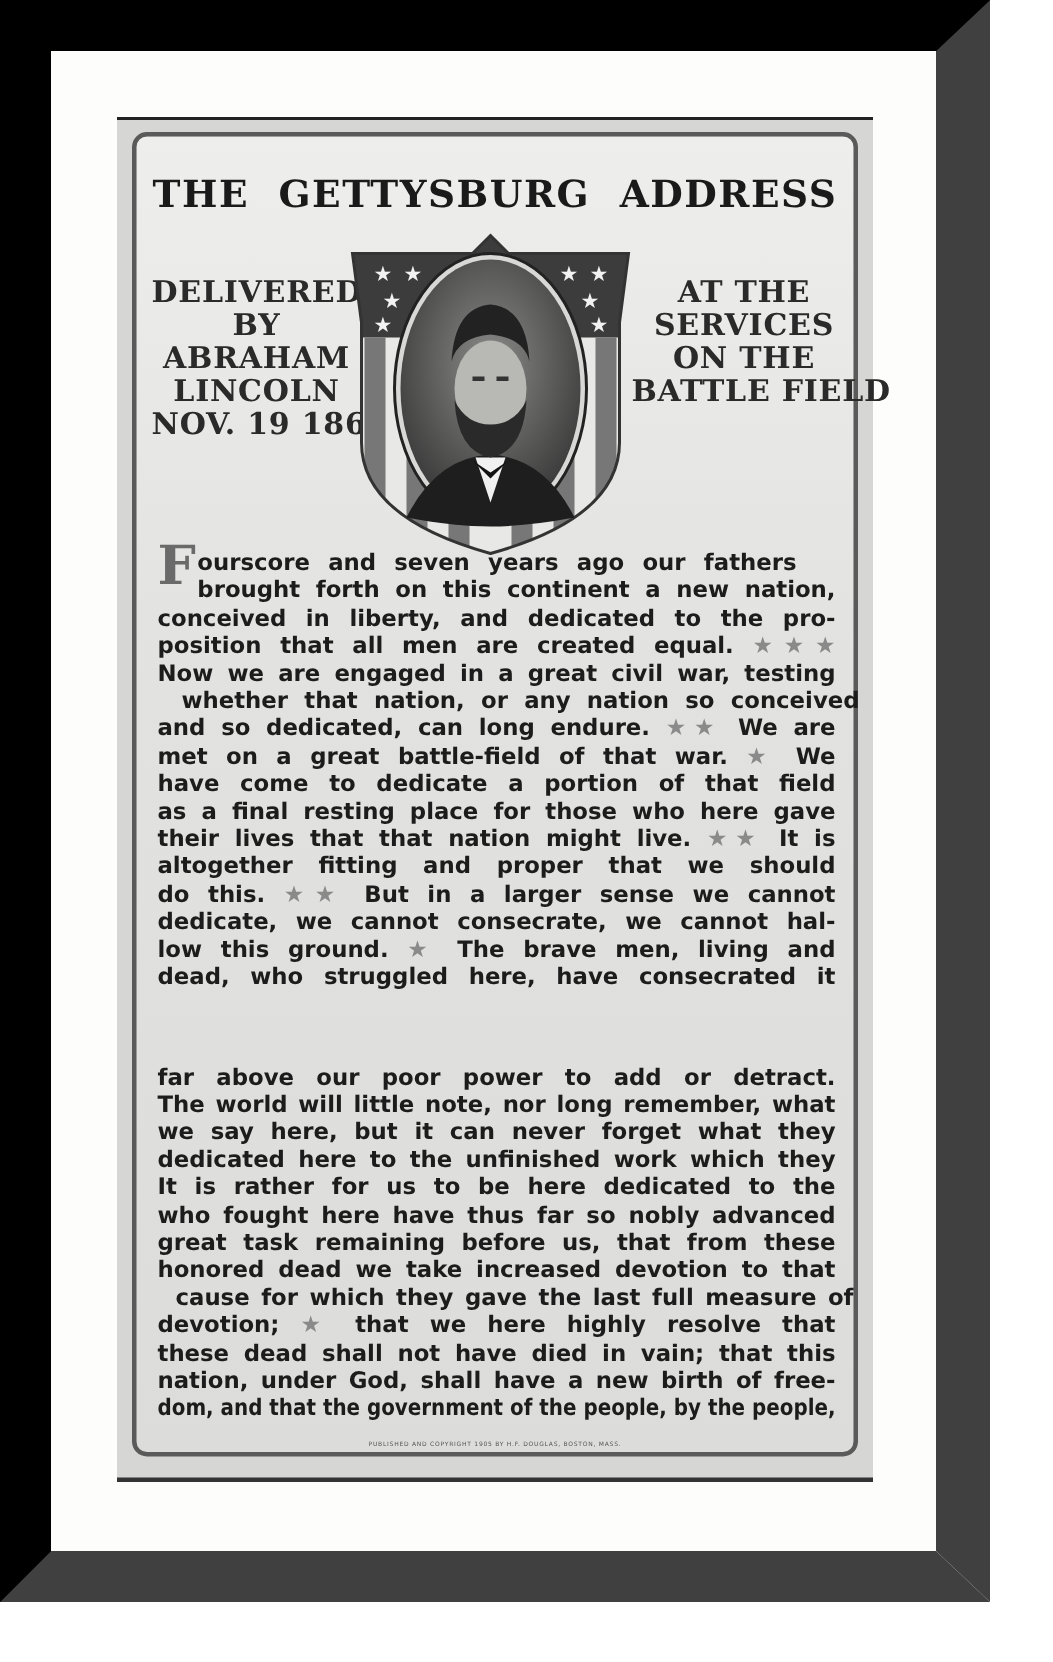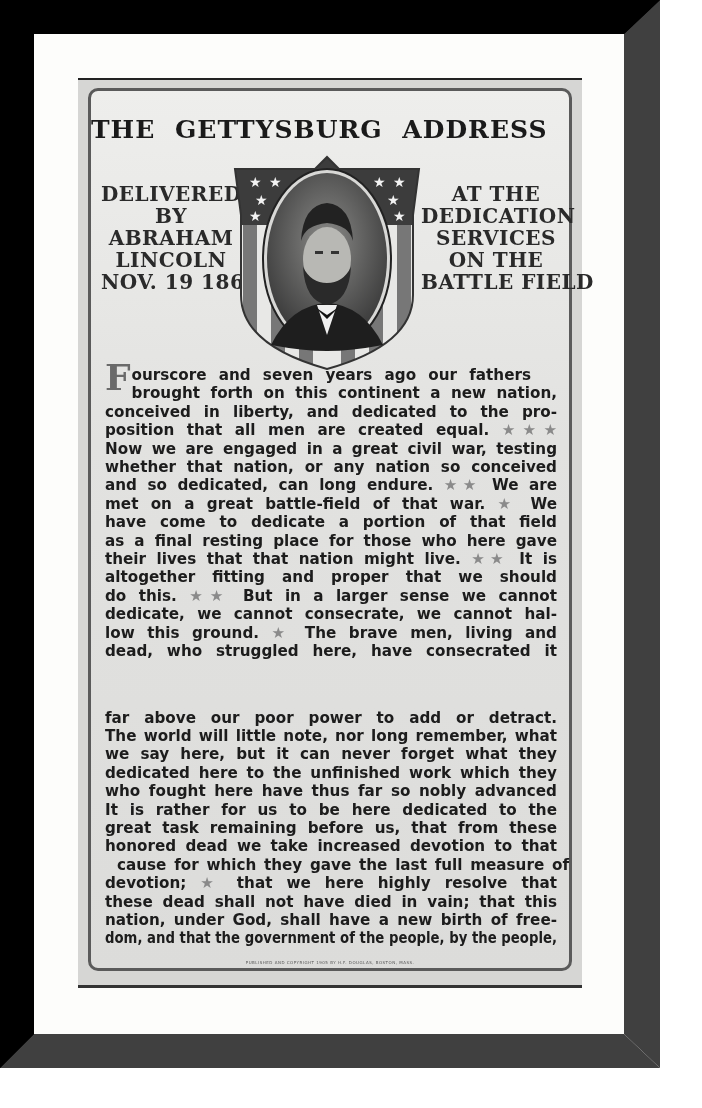--- a/index.html
+++ b/index.html
@@ -12,21 +12,21 @@
      clip-path: polygon(0 0, 36px 0, 0 34px); }
   .frame-bottom { position:absolute; left:0; top:1034px; width:660px; height:34px; background:#404040;
      clip-path: polygon(34px 0, 624px 0, 660px 34px, 0 34px); }
   .frame-bottom-left { position:absolute; left:0; top:1034px; width:34px; height:34px; background:#000;
      clip-path: polygon(0 0, 34px 0, 0 34px); }
   .mat { position:absolute; left:34px; top:34px; width:590px; height:1000px; background:#fdfdfb; }
   .print { position:absolute; left:78px; top:78px; width:504px; height:910px; background:#d6d6d4;
      border-top:2px solid #222; border-bottom:3px solid #333; box-sizing:border-box; }
   .inner { position:absolute; left:10px; top:8px; right:10px; bottom:14px; border:3px solid #5a5a5a; border-radius:10px;
      background:linear-gradient(180deg,#eeeeec 0%,#e2e2e0 40%,#dcdcda 100%); }
-  .title { position:absolute; left:0; right:0; top:24px; font-family:"DejaVu Serif", serif; font-weight:bold;
+  .title { position:absolute; left:0; right:0; top:24px; text-align:center; font-family:"DejaVu Serif", serif; font-weight:bold;
      font-size:25px; letter-spacing:1px; color:#1a1a1a; word-spacing:10px; }
   .left-caption, .right-caption { position:absolute; top:92px; text-align:center; font-family:"DejaVu Serif", serif; font-weight:bold;
      font-size:20px; line-height:22px; color:#2a2a2a; letter-spacing:0.5px; }
   .left-caption { left:10px; width:140px; }
   .right-caption { left:330px; width:150px; }
   .left-caption div, .right-caption div { white-space:nowrap; }
   .shield { position:absolute; left:140px; top:64px; width:192px; height:216px; }
   .body-text { position:absolute; left:14px; right:12px; top:275px; font-family:"DejaVu Sans", sans-serif; font-weight:bold;
      font-size:15.2px; line-height:18.4px; color:#1c1c1c; text-align:justify; }
   .body-text .line { display:block; white-space:nowrap; text-align:justify; text-align-last:justify; }
@@ -98,50 +98,49 @@
       <path d="M84 152 L96 160 L108 152 L96 164 Z" fill="#111"></path>
       <ellipse cx="96" cy="104" rx="24" ry="32" fill="#b8b8b4"></ellipse>
       <path d="M70 86 Q72 50 96 48 Q120 50 122 86 Q118 70 96 68 Q74 70 70 86 Z" fill="#222"></path>
       <path d="M72 112 Q74 146 96 150 Q118 146 120 112 Q112 128 96 128 Q80 128 72 112 Z" fill="#2a2a2a"></path>
       <rect x="84" y="96" width="8" height="3" fill="#333"></rect>
       <rect x="100" y="96" width="8" height="3" fill="#333"></rect>
     </svg>
 
     <div class="right-caption">
       <div>AT THE</div>
-      <div>DEDICATION</div>
       <div>SERVICES</div>
       <div>ON THE</div>
       <div>BATTLE FIELD</div>
     </div>
 
     <div class="body-text">
       <span class="dropcap">F</span>
       <span class="line" style="display: block; width: 426px;">ourscore and seven years ago our fathers</span>
       <span class="line" style="display: block; width: 452px;">brought forth on this continent a new nation,</span>
       <span class="line" style="display: block; width: 452px;">conceived in liberty, and dedicated to the pro-</span>
       <span class="line" style="display: block; width: 452px;">position that all men are created equal. <span class="star">★</span><span class="star">★</span><span class="star">★</span></span>
       <span class="line" style="display: block; width: 452px;">Now we are engaged in a great civil war, testing</span>
-      <span class="line" style="display: block; width: 452px;">whether that nation, or any nation so conceived</span>
+      <span class="line" style="display: block; width: 452px; margin-left: 16px;">whether that nation, or any nation so conceived</span>
       <span class="line" style="display: block; width: 452px;">and so dedicated, can long endure. <span class="star">★</span><span class="star">★</span> We are</span>
       <span class="line" style="display: block; width: 452px;">met on a great battle-field of that war. <span class="star">★</span> We</span>
       <span class="line" style="display: block; width: 452px;">have come to dedicate a portion of that field</span>
       <span class="line" style="display: block; width: 452px;">as a final resting place for those who here gave</span>
       <span class="line" style="display: block; width: 452px;">their lives that that nation might live. <span class="star">★</span><span class="star">★</span> It is</span>
       <span class="line" style="display: block; width: 452px;">altogether fitting and proper that we should</span>
       <span class="line" style="display: block; width: 452px;">do this. <span class="star">★</span><span class="star">★</span> But in a larger sense we cannot</span>
       <span class="line" style="display: block; width: 452px;">dedicate, we cannot consecrate, we cannot hal-</span>
       <span class="line" style="display: block; width: 452px;">low this ground. <span class="star">★</span> The brave men, living and</span>
       <span class="line" style="display: block; width: 452px;">dead, who struggled here, have consecrated it</span>
       <span class="line" style="display: block; width: 452px; margin-top: 48px;">far above our poor power to add or detract.</span>
       <span class="line" style="display: block; width: 452px;">The world will little note, nor long remember, what</span>
       <span class="line" style="display: block; width: 452px;">we say here, but it can never forget what they</span>
       <span class="line" style="display: block; width: 452px;">dedicated here to the unfinished work which they</span>
+      <span class="line" style="display: block; width: 452px;">It is rather for us to be here dedicated to the</span>
       <span class="line" style="display: block; width: 452px;">who fought here have thus far so nobly advanced</span>
-      <span class="line" style="display: block; width: 452px;">It is rather for us to be here dedicated to the</span>
       <span class="line" style="display: block; width: 452px;">great task remaining before us, that from these</span>
       <span class="line" style="display: block; width: 452px;">honored dead we take increased devotion to that</span>
       <span class="line" style="display: block; width: 452px; margin-left: 12px;">cause for which they gave the last full measure of</span>
       <span class="line" style="display: block; width: 452px;">devotion; <span class="star">★</span> that we here highly resolve that</span>
       <span class="line" style="display: block; width: 452px;">these dead shall not have died in vain; that this</span>
       <span class="line" style="display: block; width: 452px;">nation, under God, shall have a new birth of free-</span>
       <span class="line" style="display: block; transform-origin: left center; transform: scaleX(0.872587); width: 518px;">dom, and that the government of the people, by the people,</span>
     </div>
 
     <div class="imprint">PUBLISHED AND COPYRIGHT 1905 BY H.F. DOUGLAS, BOSTON, MASS.</div>

